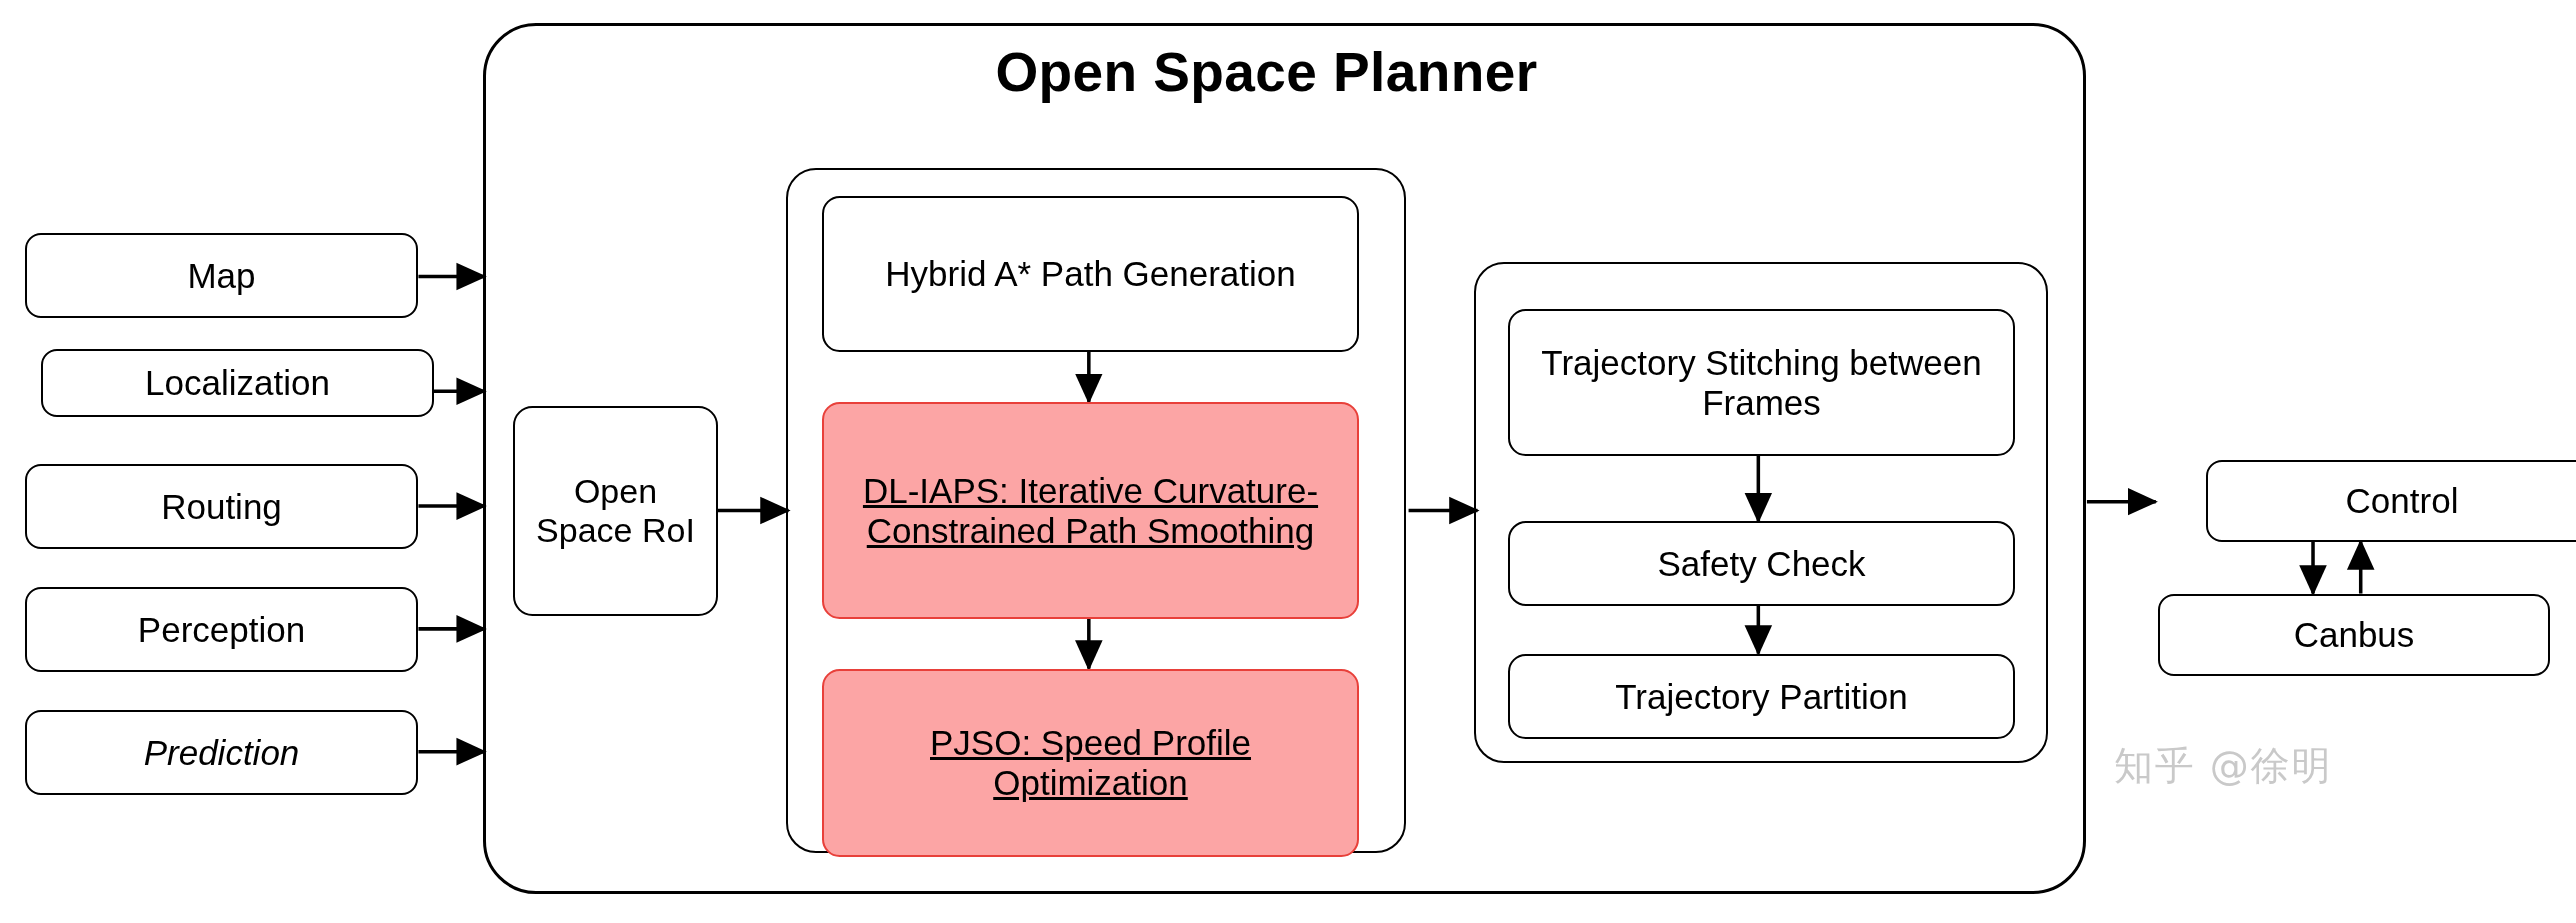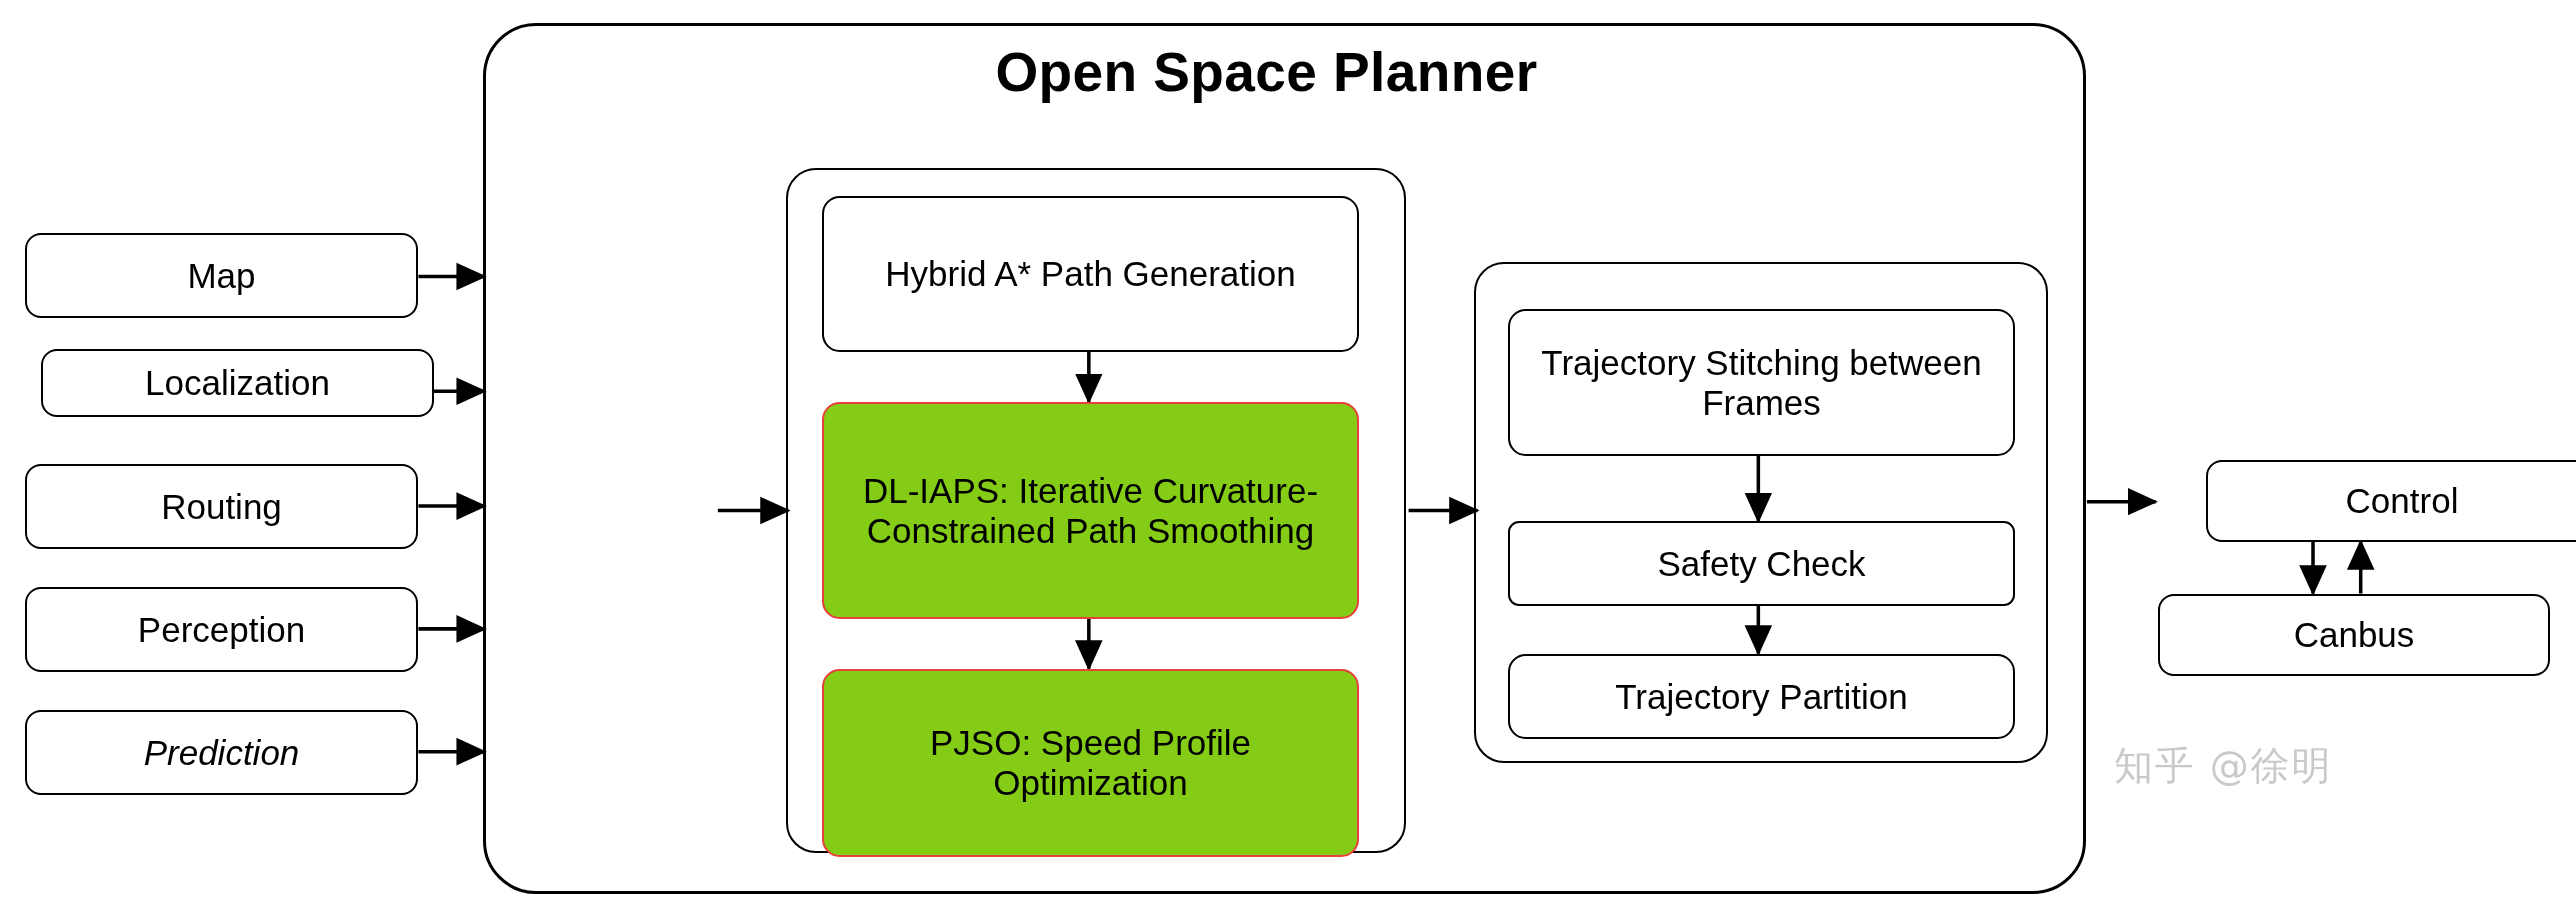--- a/index.html
+++ b/index.html
@@ -41,22 +41,23 @@
     border-radius: 30px;
     background: transparent;
   }
   .group.outer {
     border-width: 3.5px;
     border-radius: 53px;
   }
 
   
   .node.pink {
-    background: #84cc16;
+    background: #fca5a5;
     border-color: #e8403a;
+    text-decoration: underline;
   }
 
   
   .title {
     position: absolute;
     text-align: center;
     font-size: 55px;
     font-weight: 400;
     letter-spacing: 0.4px;
     white-space: nowrap;
@@ -131,20 +132,23 @@
     <span class="label">Perception</span>
   </div>
   <div class="node fs-40" style="left:25px;  top:710px; width:393px; height:85px;font-style:italic;">
     <span class="label">Prediction</span>
   </div>
 
   <div class="group outer" style="left:483px; top:23px; width:1603px; height:871px;"></div>
 
   <div class="title" style="left:820px; top:40px; width:893px;font-weight:bold;">Open Space Planner</div>
 
+  <div class="node fs-38" style="left:513px; top:406px; width:205px; height:210px; border-radius:19.4px;">
+    <span class="label">Open Space RoI</span>
+  </div>
 
   <div class="group" style="left:786px; top:168px; width:620px; height:685px;"></div>
 
   <div class="node fs-40" style="left:822px; top:196px; width:537px; height:156px; border-radius:17.7px;">
     <span class="label">Hybrid A* Path Generation</span>
   </div>
 
   <div class="node pink fs-40" style="left:822px; top:402px; width:537px; height:217px; border-radius:17.7px;">
     <span class="label">DL-IAPS: Iterative Curvature-Constrained Path Smoothing</span>
   </div>
@@ -152,21 +156,21 @@
   <div class="node pink fs-40" style="left:822px; top:669px; width:537px; height:188px; border-radius:17.7px;">
     <span class="label">PJSO: Speed Profile Optimization</span>
   </div>
 
   <div class="group" style="left:1474px; top:262px; width:574px; height:501px;"></div>
 
   <div class="node fs-40" style="left:1508px; top:309px; width:507px; height:147px; border-radius:17.7px;">
     <span class="label">Trajectory Stitching between Frames</span>
   </div>
 
-  <div class="node fs-40" style="left:1508px; top:521px; width:507px; height:85px; border-radius:11px;">
+  <div class="node fs-40" style="left:1508px; top:521px; width:507px; height:85px; border-radius:18px;">
     <span class="label">Safety Check</span>
   </div>
 
   <div class="node fs-40" style="left:1508px; top:654px; width:507px; height:85px; border-radius:17.7px;">
     <span class="label">Trajectory Partition</span>
   </div>
 
   <div class="node fs-40" style="left:2158px; top:460px; width:392px; height:82px;margin-left:48px;">
     <span class="label">Control</span>
   </div>

